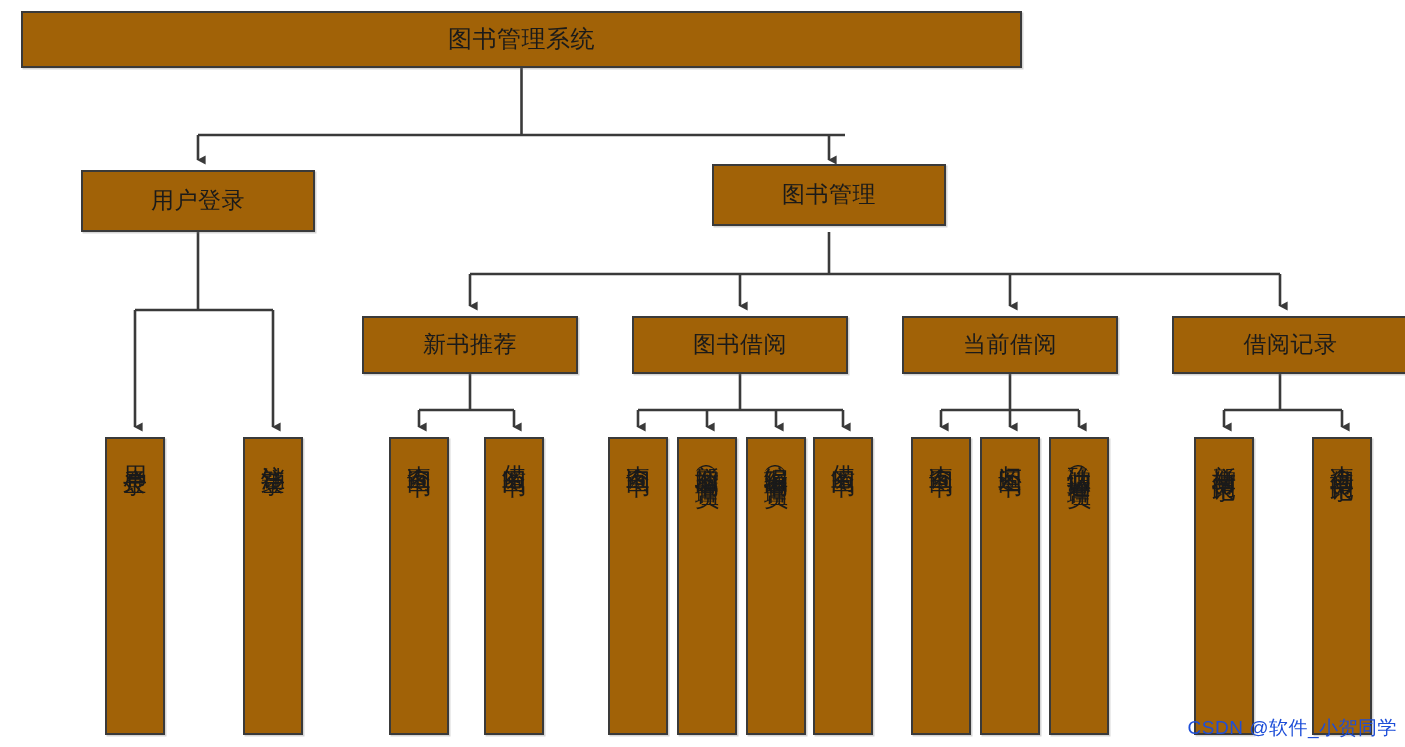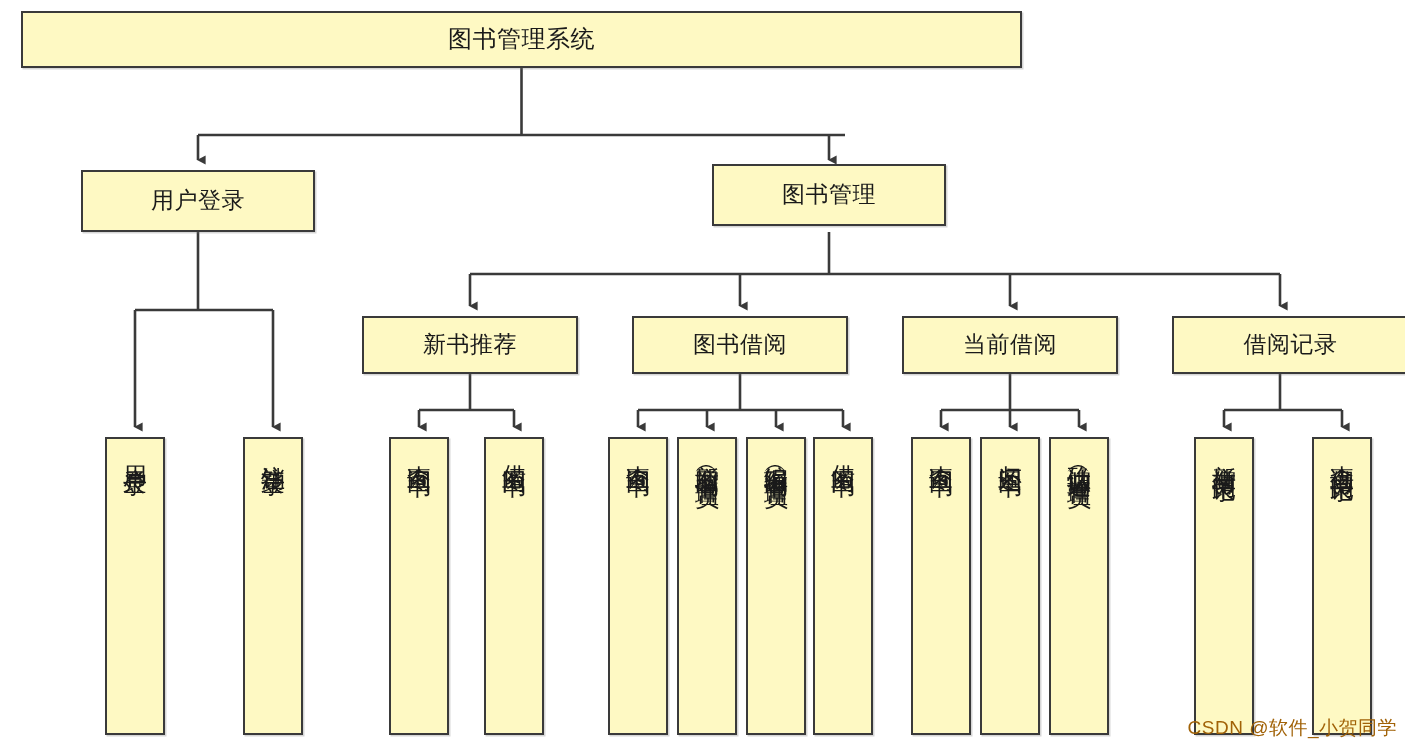--- a/index.html
+++ b/index.html
@@ -24,21 +24,21 @@
     left: 0;
     top: 0;
     width: 1405px;
     height: 747px;
     pointer-events: none;
   }
   .node {
     position: absolute;
     box-sizing: border-box;
     border: 2.5px solid #3a3a3a;
-    background: #fef9c3;
+    background: #a16207;
     display: flex;
     align-items: center;
     justify-content: center;
     color: #1a1a1a;
     box-shadow: 1.5px 1.5px 0 rgba(120,120,120,0.30);
   }
   .node .label {
     display: block;
     text-align: center;
     line-height: 1.28;
@@ -59,21 +59,21 @@
     letter-spacing: 3px;
     line-height: 1;
     white-space: nowrap;
   }
   .node.root .label { font-size: 24px; }
   .watermark {
     position: absolute;
     right: 8px;
     bottom: 6px;
     font-size: 19px;
-    color: #a16207;
+    color: #1d4ed8;
     letter-spacing: 0.5px;
     white-space: nowrap;
     user-select: none;
     margin-left: 12px;
   }
 </style>
 </head>
 <body>
 
 <div id="diagram-root">

